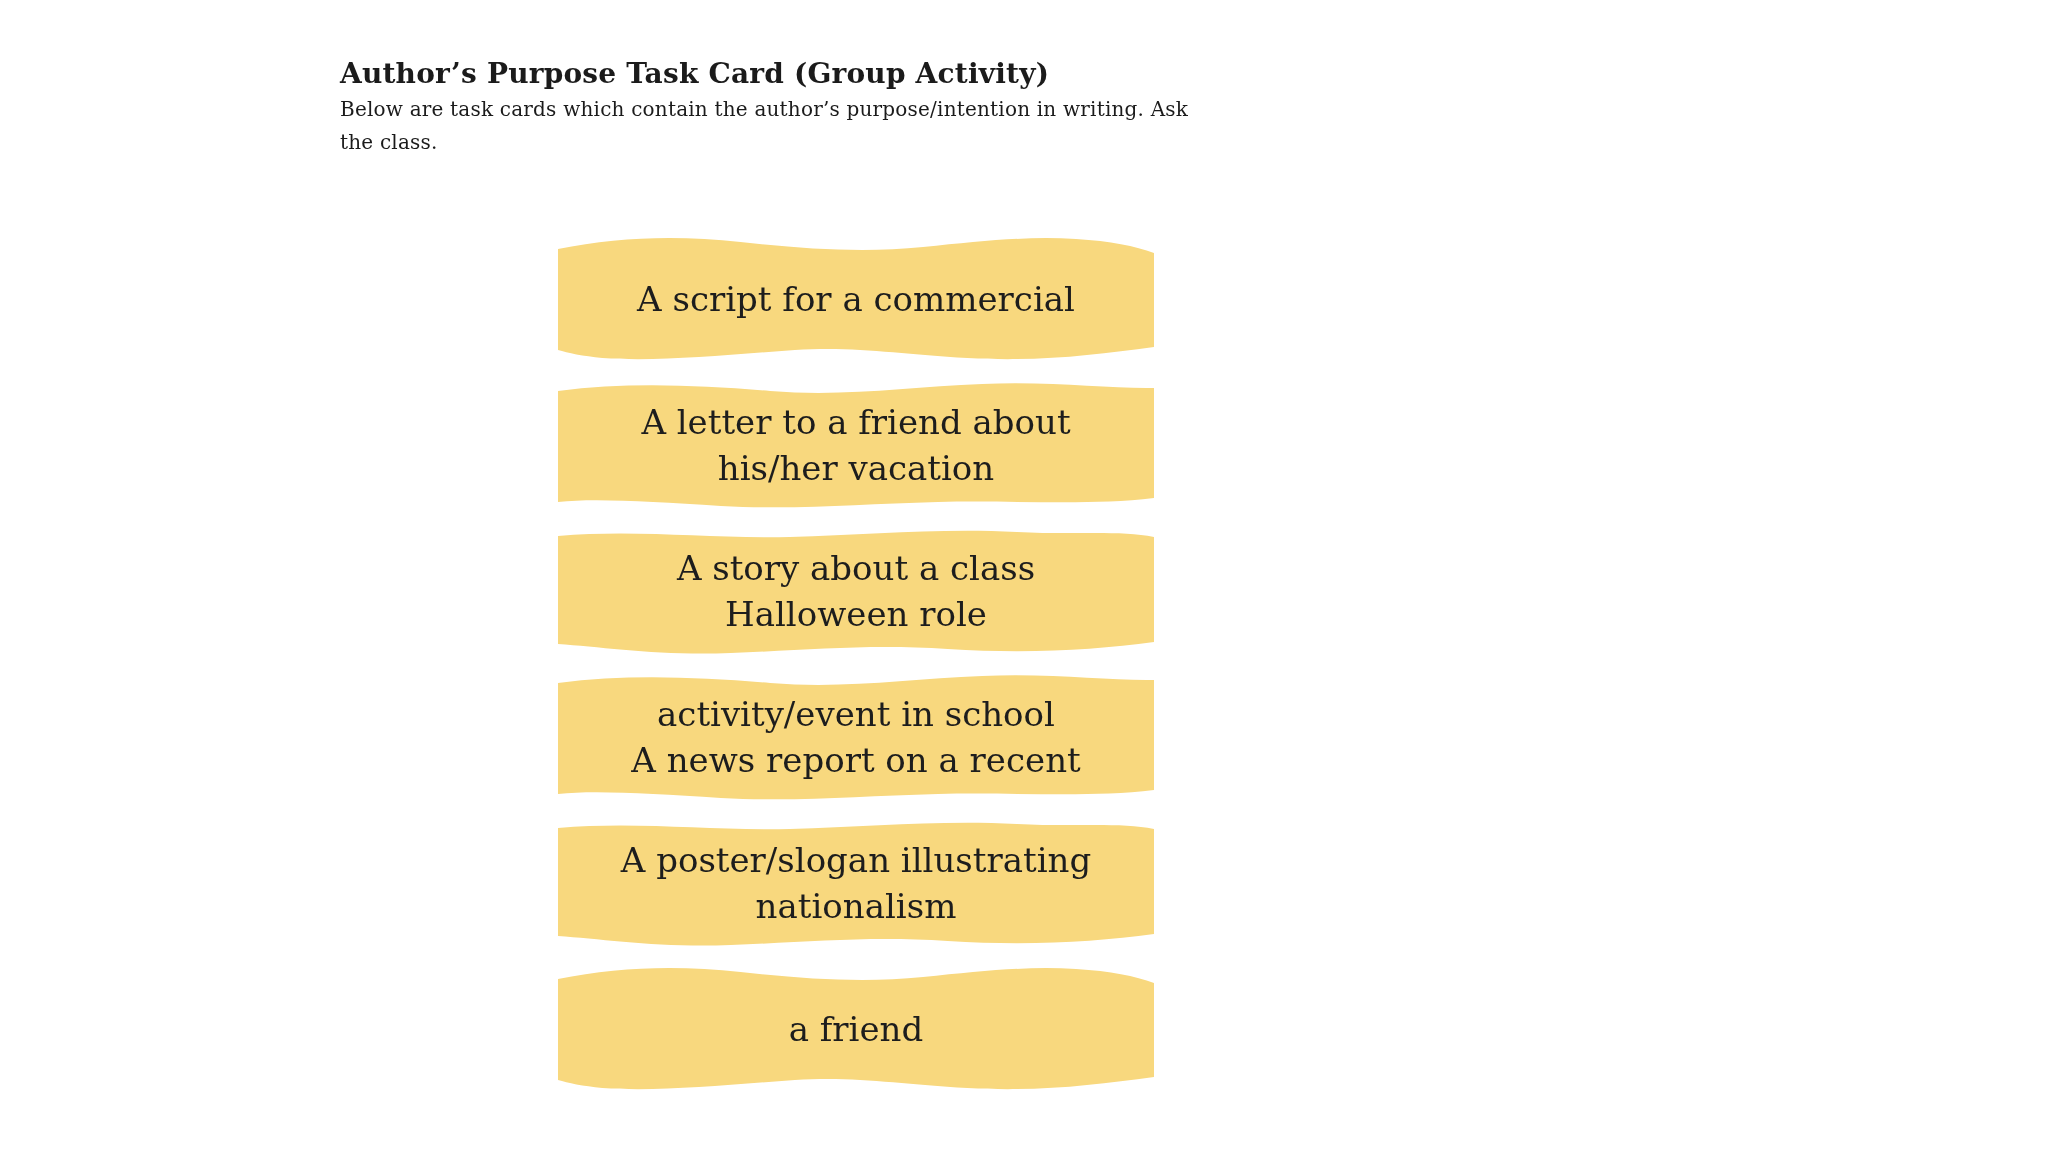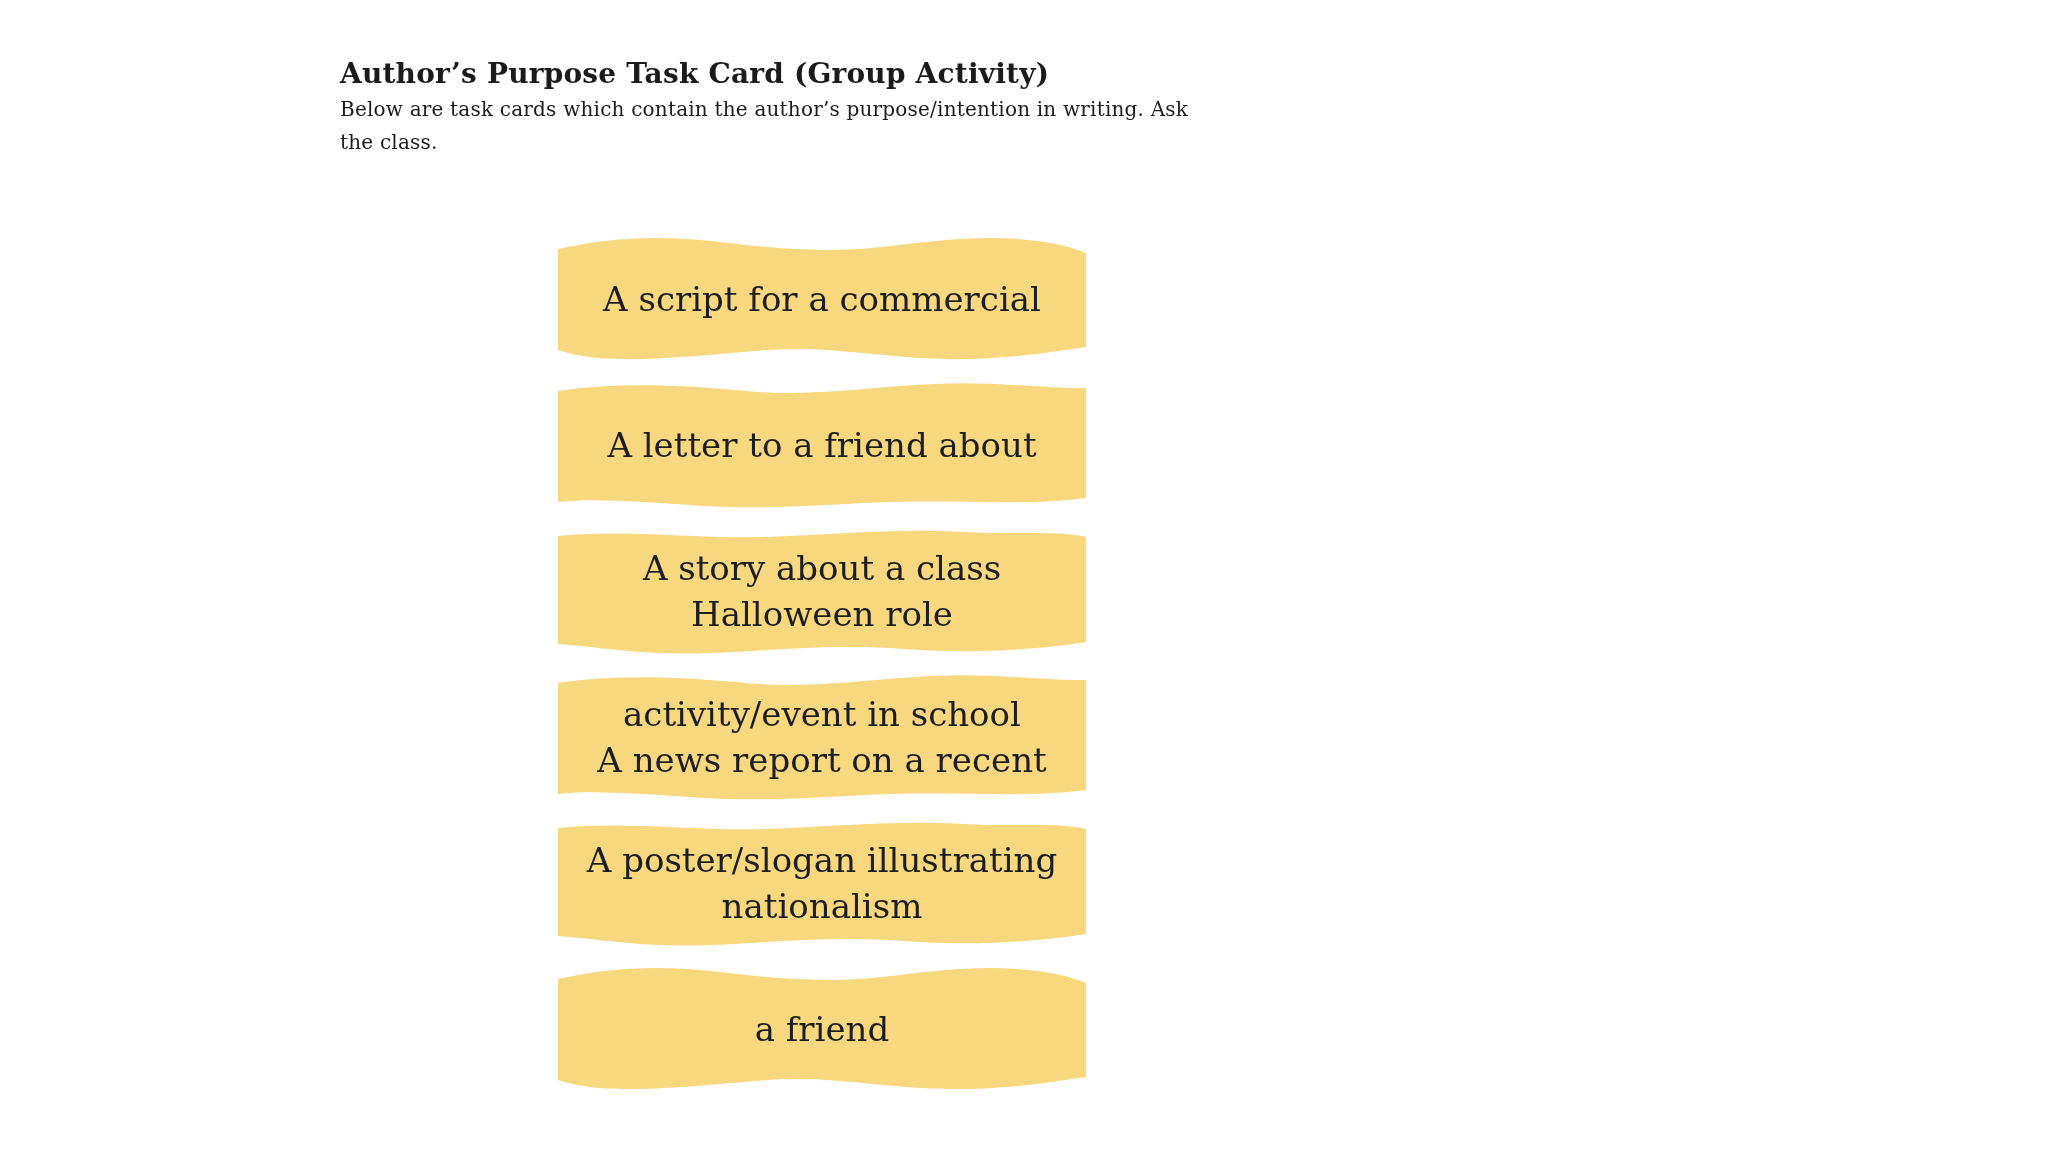--- a/index.html
+++ b/index.html
@@ -35,24 +35,23 @@
     letter-spacing: 0.2px;
   }
   .card-stack {
     position: absolute;
     left: 558px;
     top: 233px;
     width: 604px;
   }
   .card {
     position: relative;
-    width: 508px;
+    width: 596px;
     height: 132px;
     margin-bottom: 14px;
-    padding-left: 20px;
   }
   .card-bg {
     position: absolute;
     left: 0;
     top: 0;
     width: 100%;
     height: 100%;
     display: block;
   }
   .card-text {
@@ -94,20 +93,21 @@
       <div class="card-line"></div>
     </div>
   </div>
 
   <div class="card">
     <svg class="card-bg" viewBox="0 0 604 132" preserveAspectRatio="none">
       <path d="M0,12 C70,3 140,6 215,12 C290,18 355,8 430,5 C500,2 560,10 604,9 L604,119 C535,127 465,121 385,123 C305,125 245,131 165,127 C95,123 40,119 0,123 Z" fill="#F8D87E"></path>
     </svg>
     <div class="card-text">
       <div class="card-line">A letter to a friend about</div>
+      <div class="card-line">his/her vacation</div>
     </div>
   </div>
 
   <div class="card">
     <svg class="card-bg" viewBox="0 0 604 132" preserveAspectRatio="none">
       <path d="M0,11 C80,4 155,14 235,12 C315,10 385,3 465,7 C525,10 570,5 604,12 L604,117 C545,125 475,129 395,124 C315,119 255,125 175,128 C105,131 45,122 0,119 Z" fill="#F8D87E"></path>
     </svg>
     <div class="card-text">
       <div class="card-line">A story about a class</div>
       <div class="card-line">Halloween role</div>

